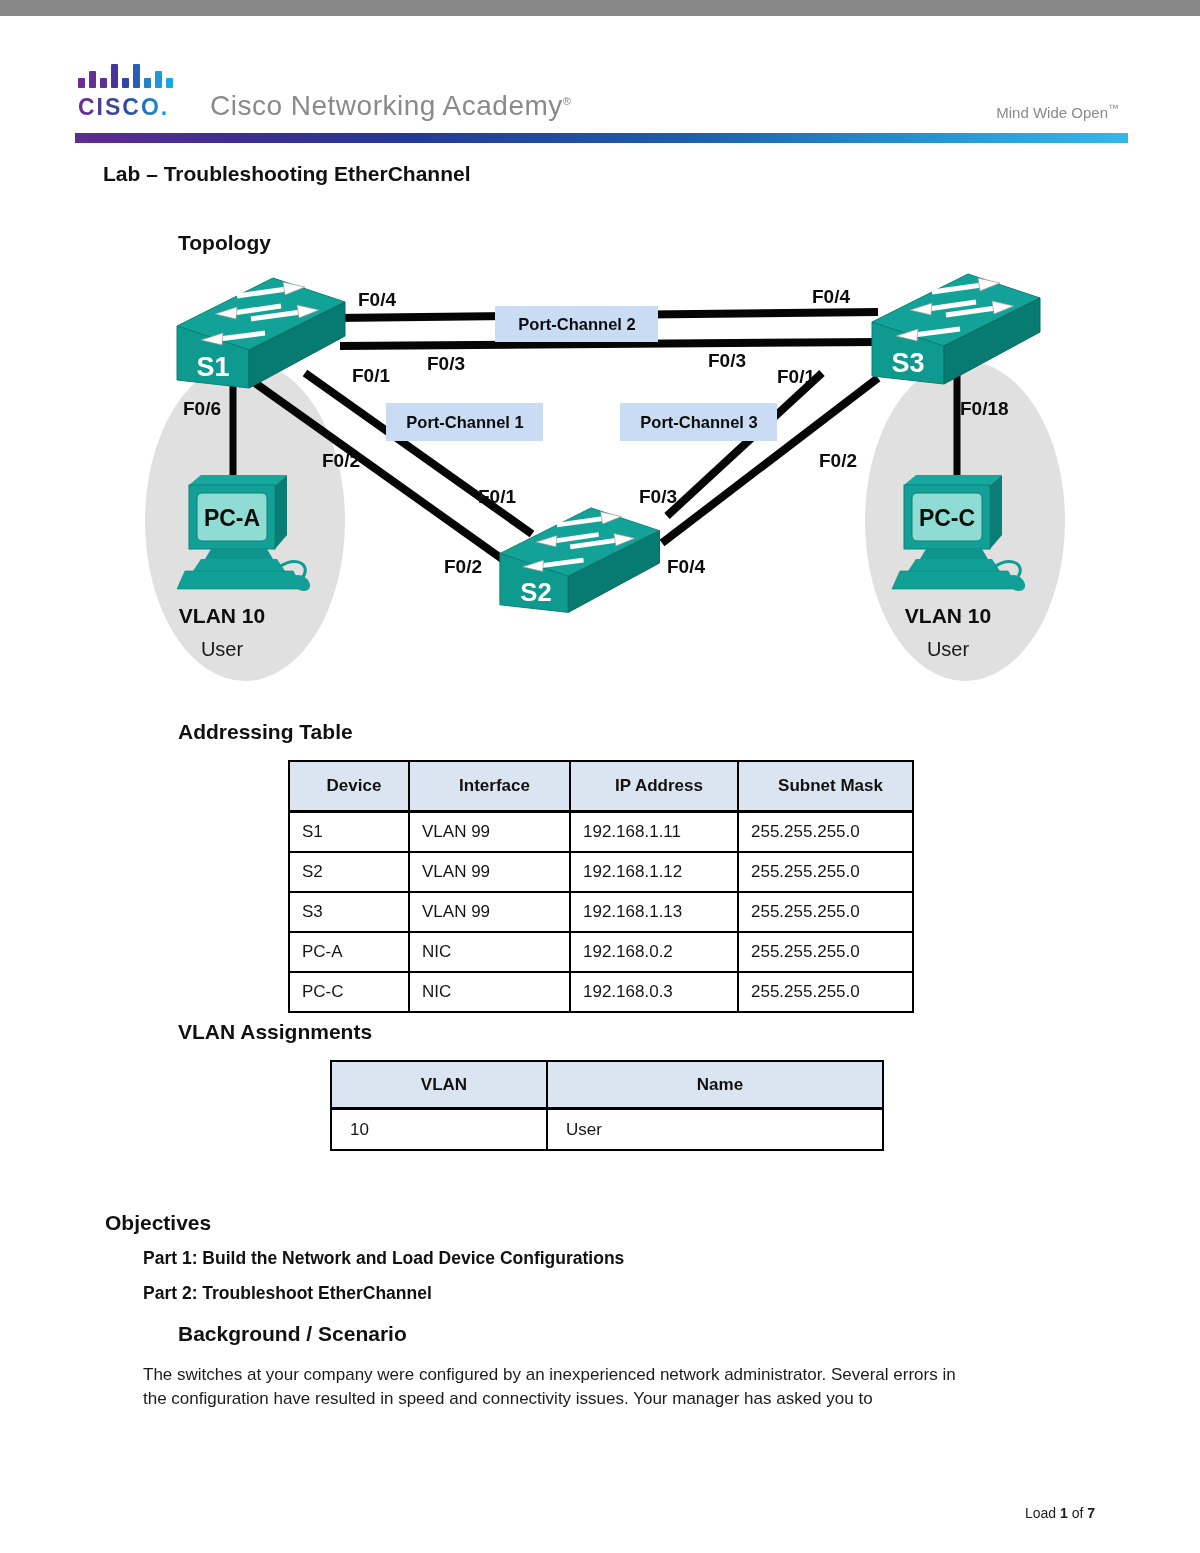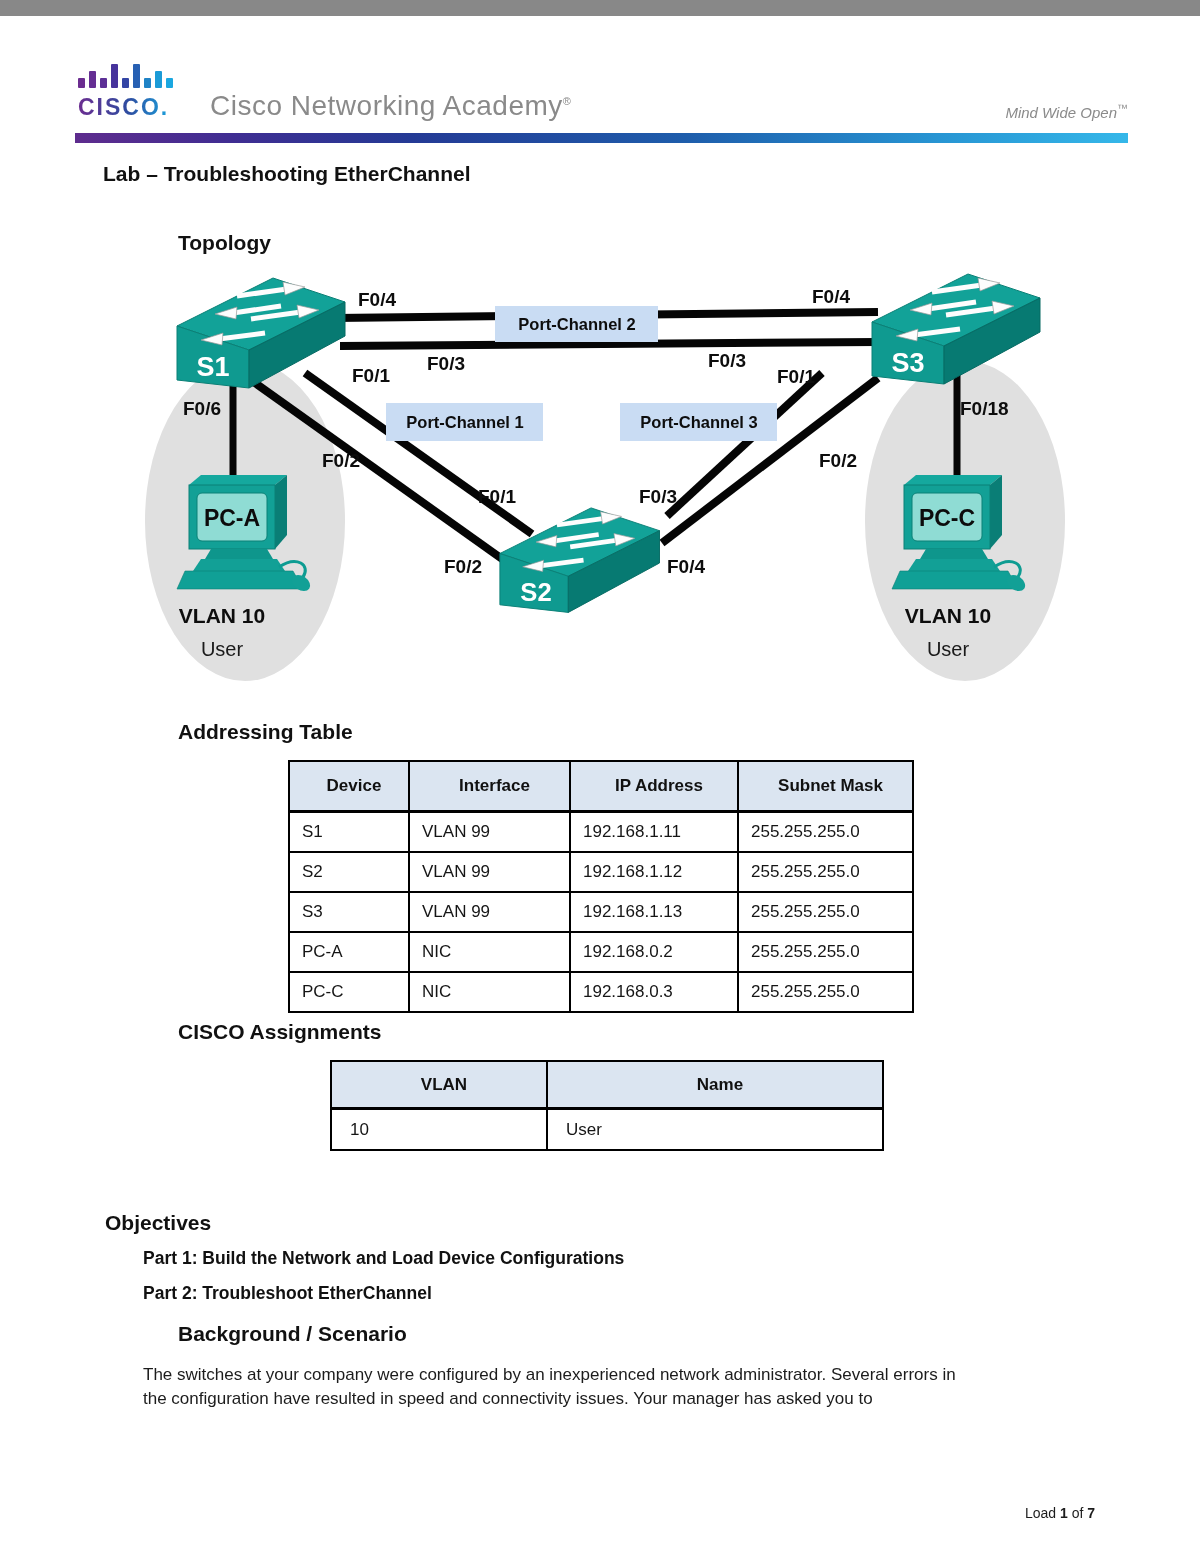--- a/index.html
+++ b/index.html
@@ -17,21 +17,21 @@
   .logo-bars span:nth-child(6){height:24px;background:#2760B3;}
   .logo-bars span:nth-child(7){height:10px;background:#1F83C6;}
   .logo-bars span:nth-child(8){height:17px;background:#1B9BD7;}
   .logo-bars span:nth-child(9){height:10px;background:#1AA7E0;}
   .cisco-word{position:absolute;left:78px;top:78px;font-size:23px;font-weight:bold;letter-spacing:2px;
         background:linear-gradient(90deg,#6B2D90 0%,#2E4CA0 55%,#1BA0DC 100%);
         -webkit-background-clip:text;background-clip:text;color:#2E3192;}
   @supports (-webkit-background-clip: text){.cisco-word{color:transparent;}}
   .academy{position:absolute;left:210px;top:74px;font-size:28px;color:#8A8A8A;letter-spacing:.5px;}
   .academy sup,.tagline sup{font-size:11px;color:#8A8A8A;}
-  .tagline{position:absolute;right:72px;top:86px;font-size:15px;color:#8A8A8A;font-style:italic;}
+  .tagline{position:absolute;right:81px;top:86px;font-size:15px;color:#8A8A8A;}
   .gradient-bar{position:absolute;left:75px;top:117px;width:1053px;height:10px;
         background:linear-gradient(90deg,#5E2C8E 0%,#3F2D92 15%,#243A95 32%,#1E5DAB 58%,#2795D3 82%,#35B7E9 100%);}
 
   
   .title{position:absolute;left:103px;top:146px;font-size:21px;font-weight:bold;}
   .h2{position:absolute;font-size:21px;font-weight:bold;}
   .h-topology{left:178px;top:215px;}
   .h-addr{left:178px;top:704px;}
   .h-vlan{left:178px;top:1004px;}
   .h-objectives{left:105px;top:1195px;}
@@ -267,21 +267,21 @@
         </tr>
         <tr>
           <td>PC-C</td>
           <td>NIC</td>
           <td>192.168.0.3</td>
           <td>255.255.255.0</td>
         </tr>
       </tbody>
   </table>
 
-  <div class="h2 h-vlan">CISCO Assignments</div>
+  <div class="h2 h-vlan">VLAN Assignments</div>
   <table class="vlan-table">
     <colgroup>
         <col style="width:216px">
         <col style="width:336px">
       </colgroup>
     <thead>
       <tr>
         <th>VLAN</th>
         <th>Name</th>
       </tr>

